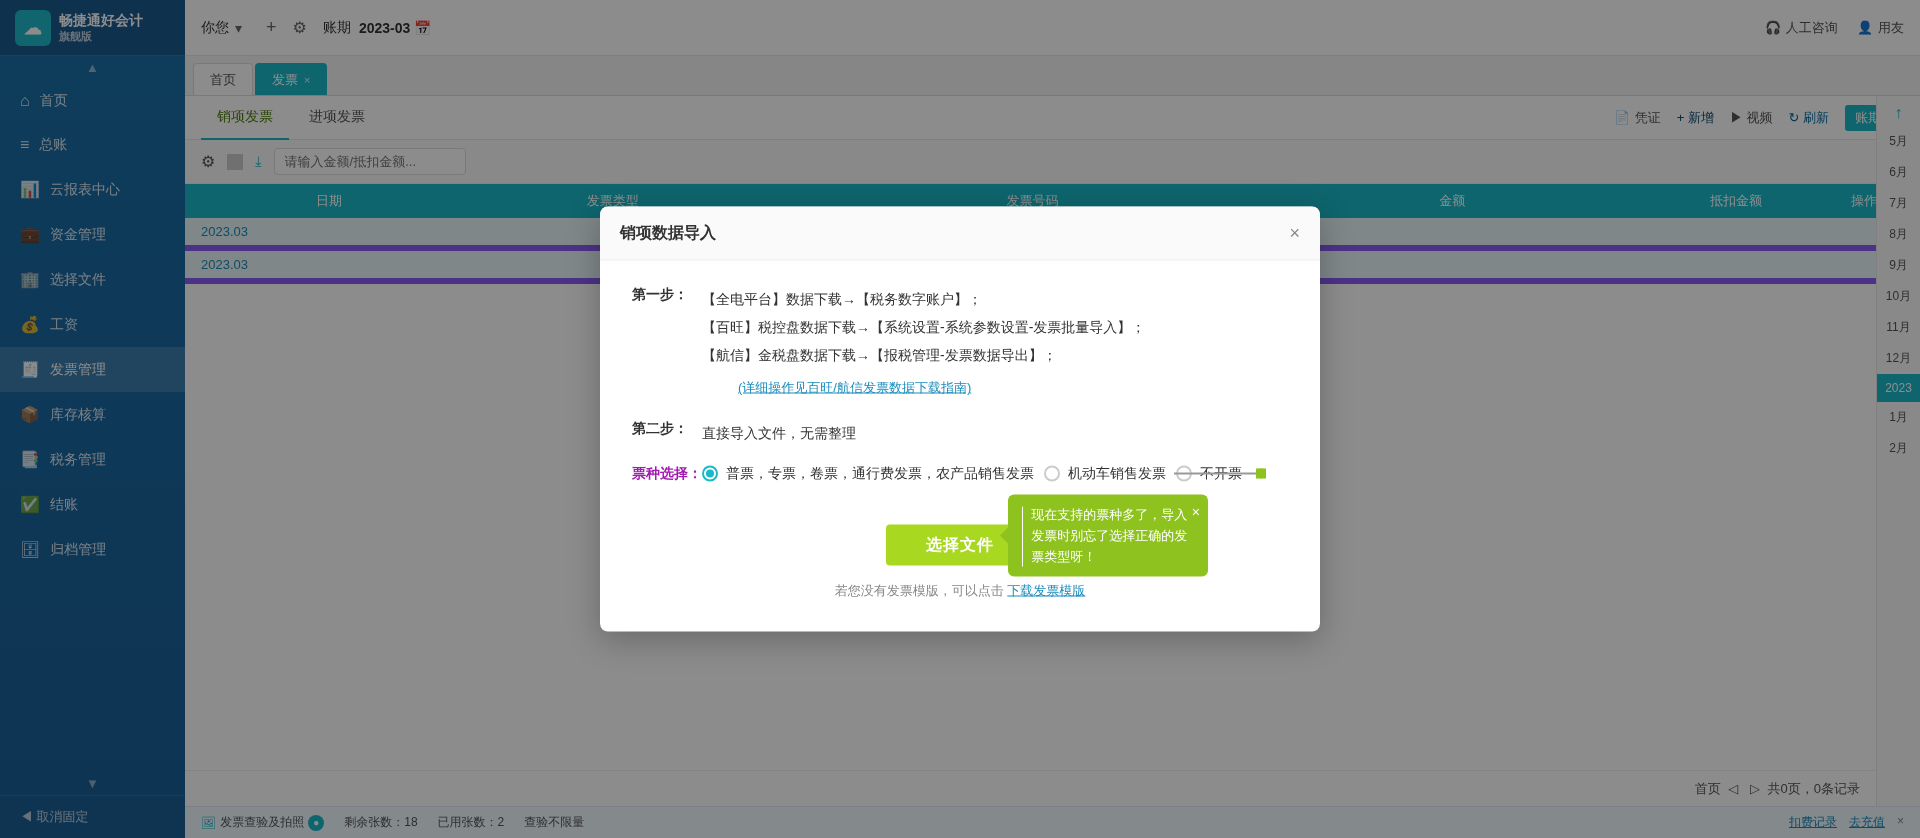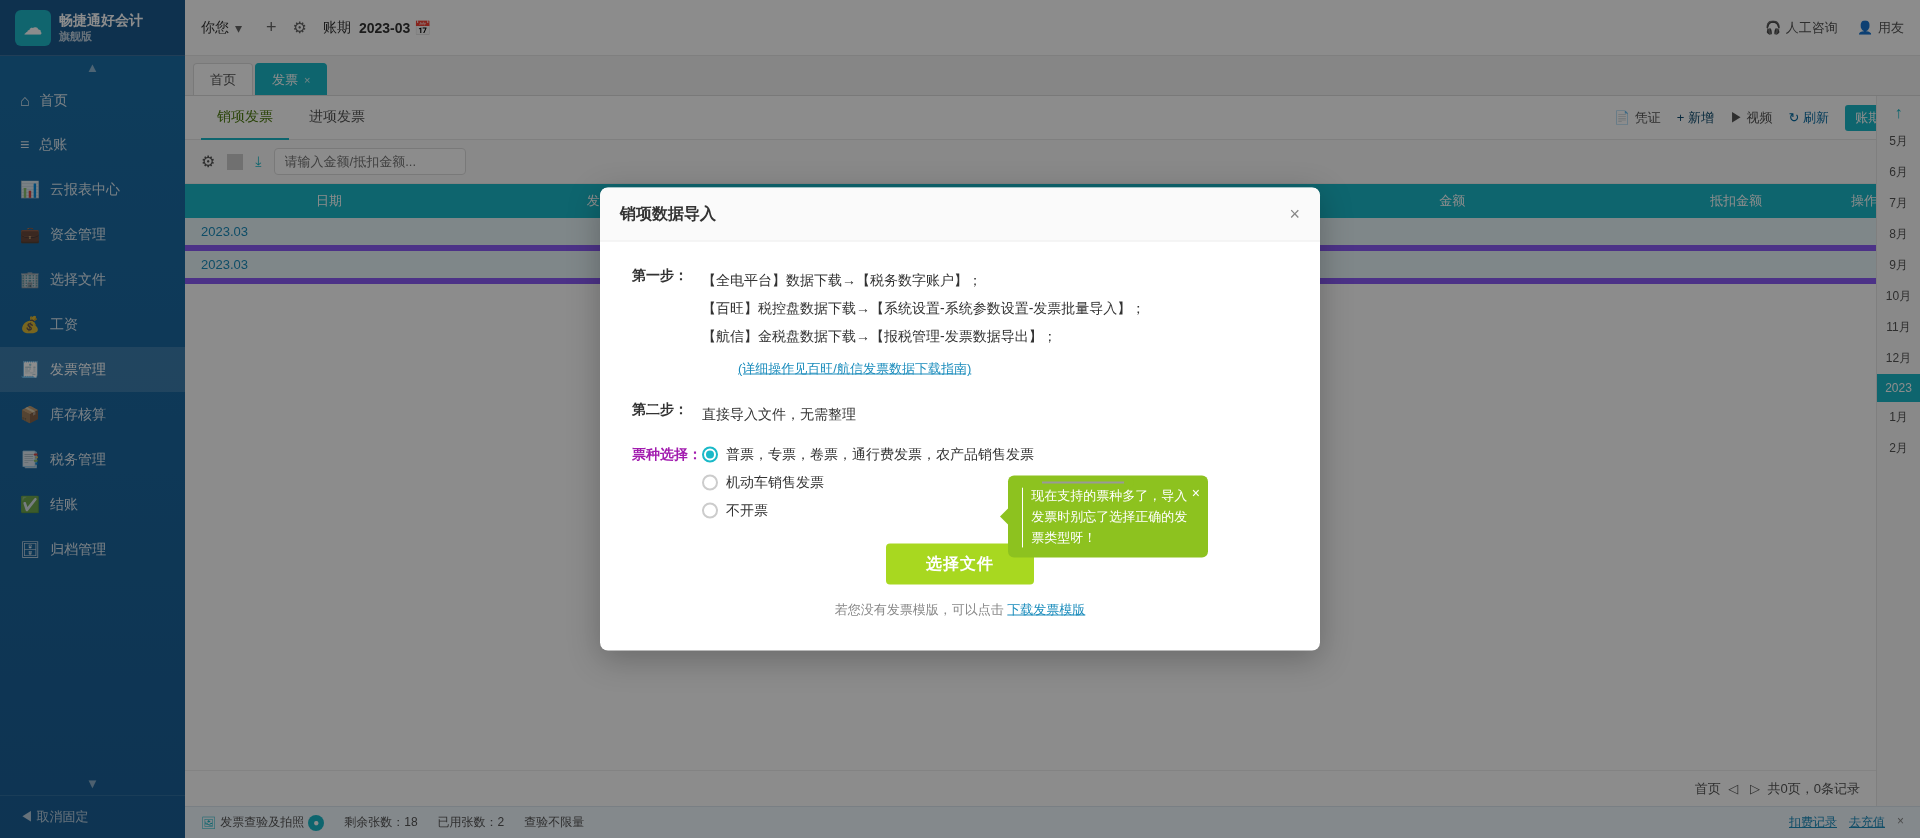--- a/index.html
+++ b/index.html
@@ -434,21 +434,21 @@
     </div>
 
     <div class="step">
       <span class="step-label">第二步：</span>
       <div class="step-content">直接导入文件，无需整理</div>
     </div>
 
     <div class="radio-section" style="position:relative">
       <div class="radio-row">
         <span class="radio-label">票种选择：</span>
-        <div style="display:flex;flex-direction:column;gap:10px;">
+        <div style="display:flex;gap:10px;">
 
           <div class="radio-option">
             <div class="radio-circle checked">
               <div class="radio-dot"></div>
             </div>
             <span>普票，专票，卷票，通行费发票，农产品销售发票</span>
           </div>
 
           <div class="radio-option" style="position:relative">
             <div class="radio-circle"></div>

